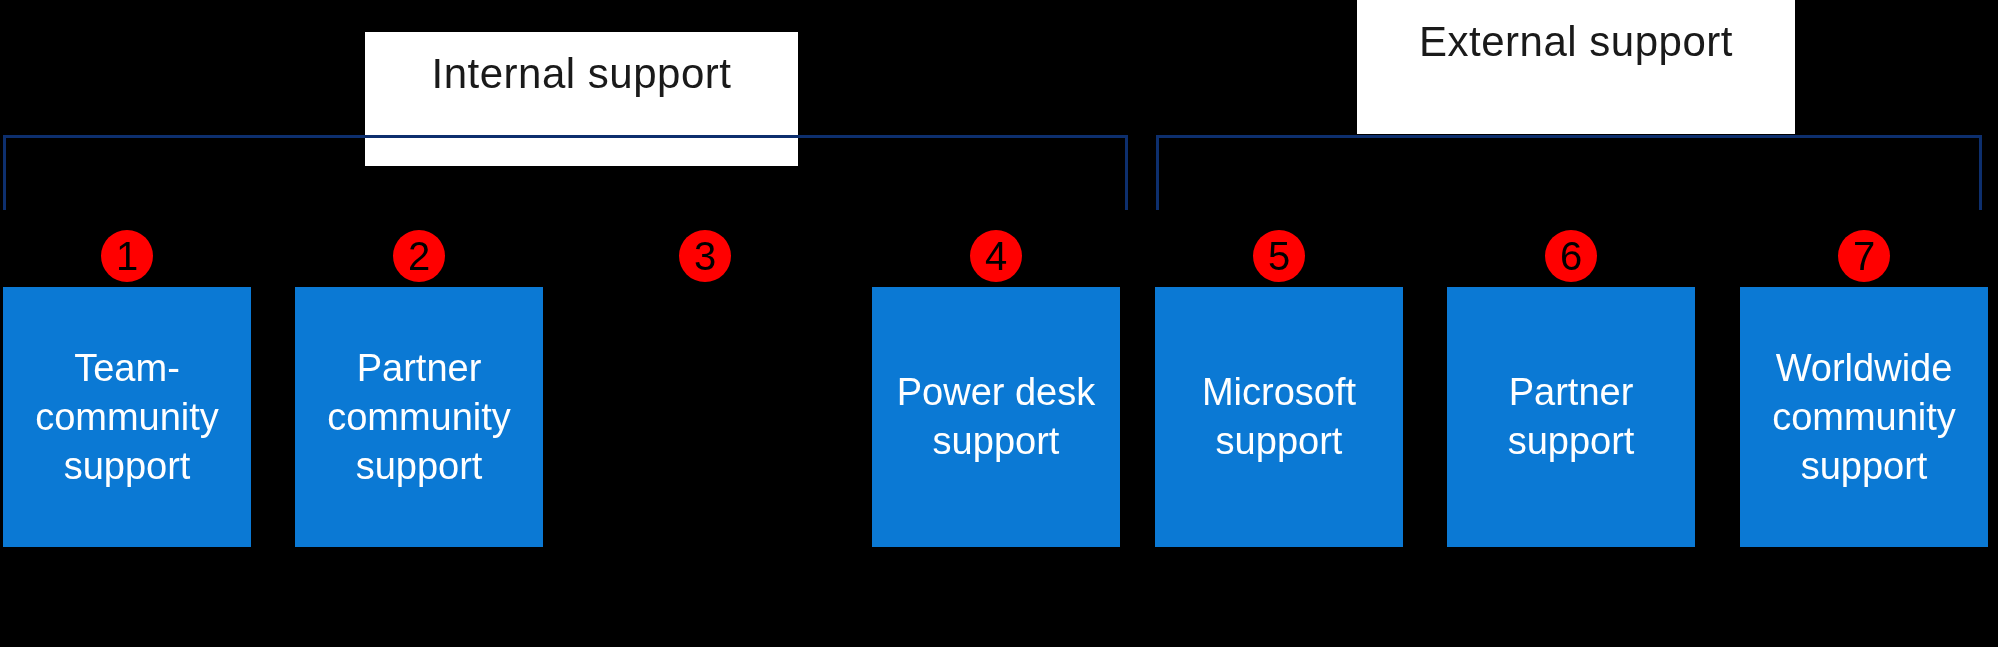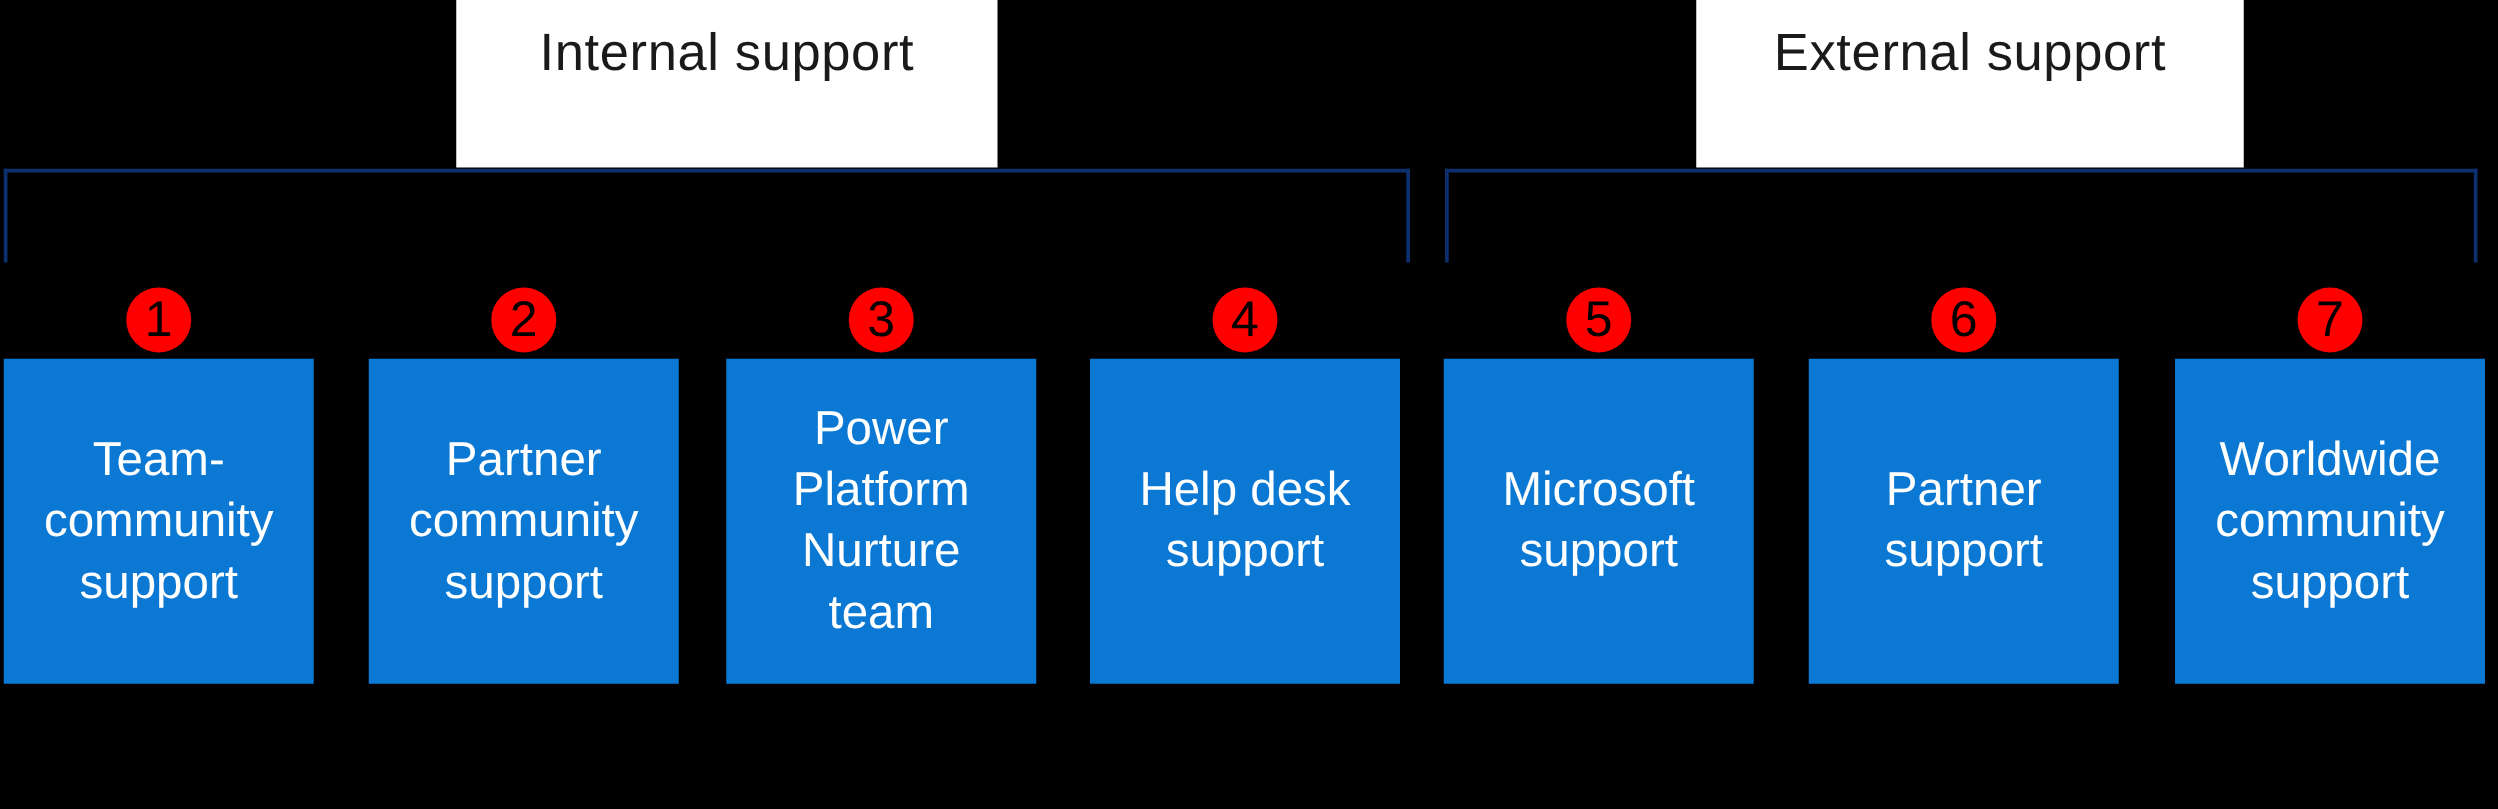--- a/index.html
+++ b/index.html
@@ -21,21 +21,21 @@
     height: 134px;
     background: var(--header-bg, #ffffff);
     color: var(--header-text, #1a1a1a);
     font-size: 42px;
     display: flex;
     justify-content: center;
     align-items: flex-start;
     padding-top: 18px;
     letter-spacing: 0.5px;
   }
-  .group-header.internal { left: 365px; width: 433px; }
+  .group-header.internal { left: 365px; width: 433px; margin-top: 32px; }
   .group-header.external { left: 1357px; width: 438px; }
 
   
   .bracket {
     position: absolute;
     top: 135px;
     height: 75px;
     border-top: 3px solid var(--bracket-navy, #0d2f6e);
     border-left: 3px solid var(--bracket-navy, #0d2f6e);
     border-right: 3px solid var(--bracket-navy, #0d2f6e);
@@ -111,34 +111,28 @@
       <span>Partner
 community
 support</span>
     </div>
   </div>
 
   <div class="item col-3">
     <div class="badge">
       <span>3</span>
     </div>
-    <div class="card">
-      <span>Power
-Platform
-Nurture
-team</span>
-    </div>
   </div>
 
   <div class="item col-4">
     <div class="badge">
       <span>4</span>
     </div>
     <div class="card">
-      <span>Help desk
+      <span>Power desk
 support</span>
     </div>
   </div>
 
   <div class="item col-5">
     <div class="badge">
       <span>5</span>
     </div>
     <div class="card">
       <span>Microsoft

